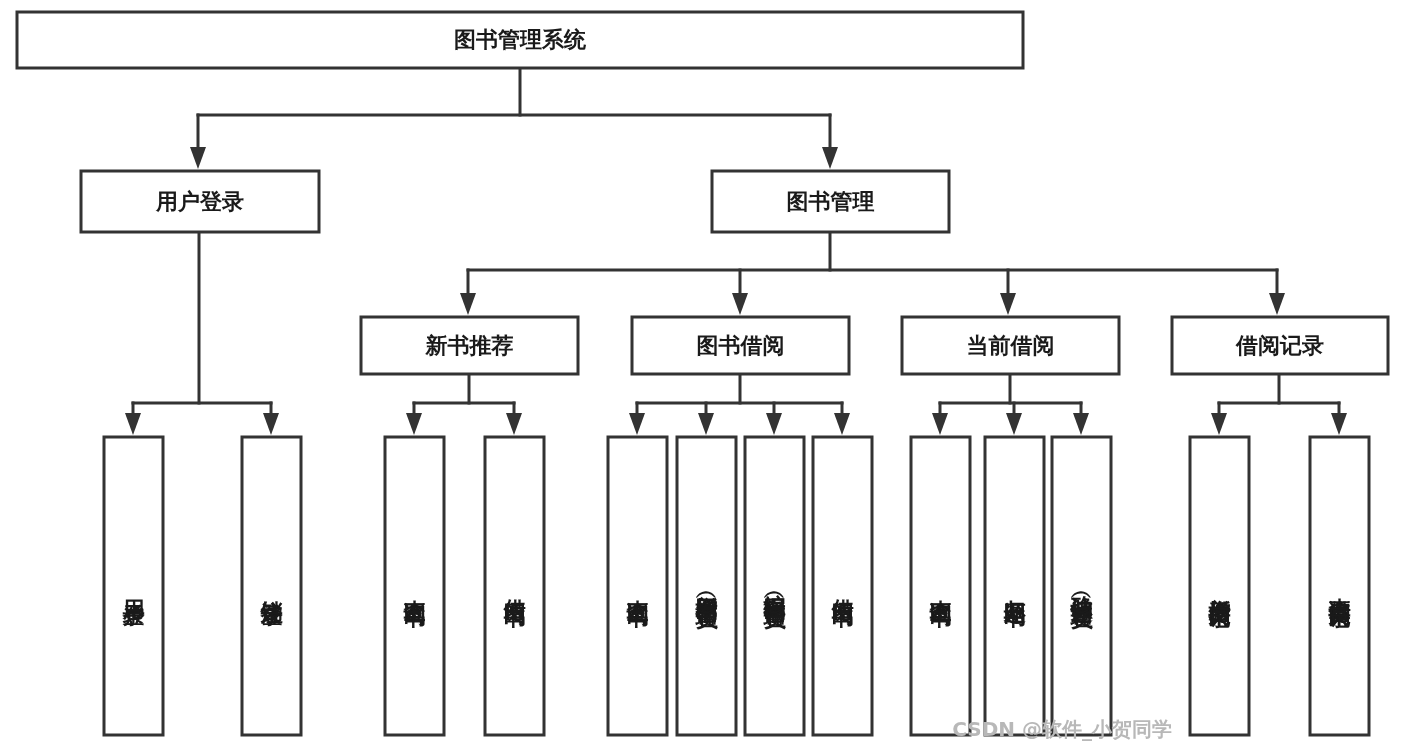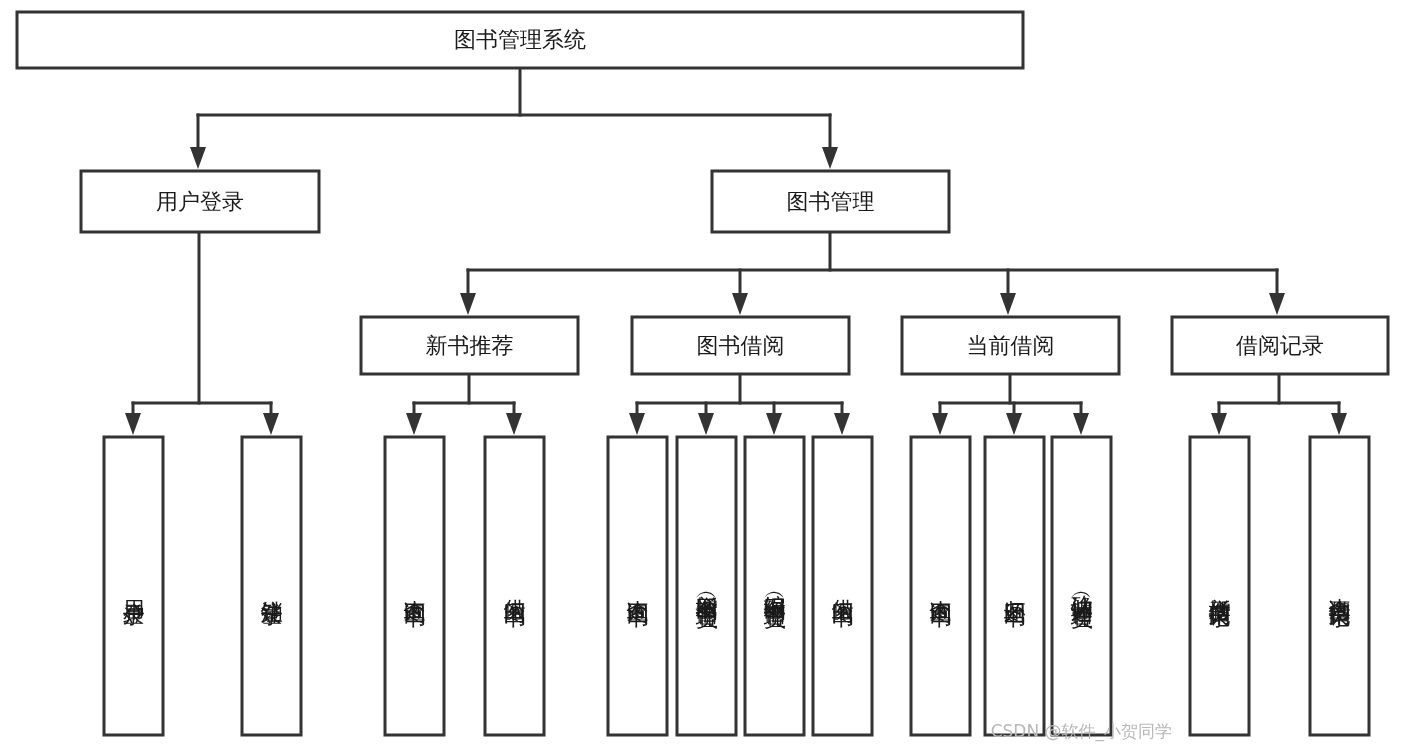--- a/index.html
+++ b/index.html
@@ -12,20 +12,21 @@
     height: 747px;
     font-family: "DejaVu Sans", "Liberation Sans", sans-serif;
     overflow: hidden;
     position: relative;
   }
   #diagram-root {
     position: relative;
     width: 1180px;
     height: 747px;
     background: #ffffff;
+    font-weight: bold;
   }
   svg.diagram-svg {
     position: absolute;
     left: 0;
     top: 0;
     width: 1405px;
     height: 747px;
     display: block;
   }
   .node-box {
@@ -70,21 +71,21 @@
     position: absolute;
     display: flex;
     align-items: center;
     justify-content: center;
   }
   #watermark {
     position: absolute;
     right: 8px;
     bottom: 4px;
     font-family: "DejaVu Sans", "Liberation Sans", sans-serif;
-    font-size: 17px;
+    font-size: 20px;
     color: #b8b8b8;
     white-space: nowrap;
     user-select: none;
   }
 </style>
 </head>
 <body>
 
 <div id="diagram-root">
 

